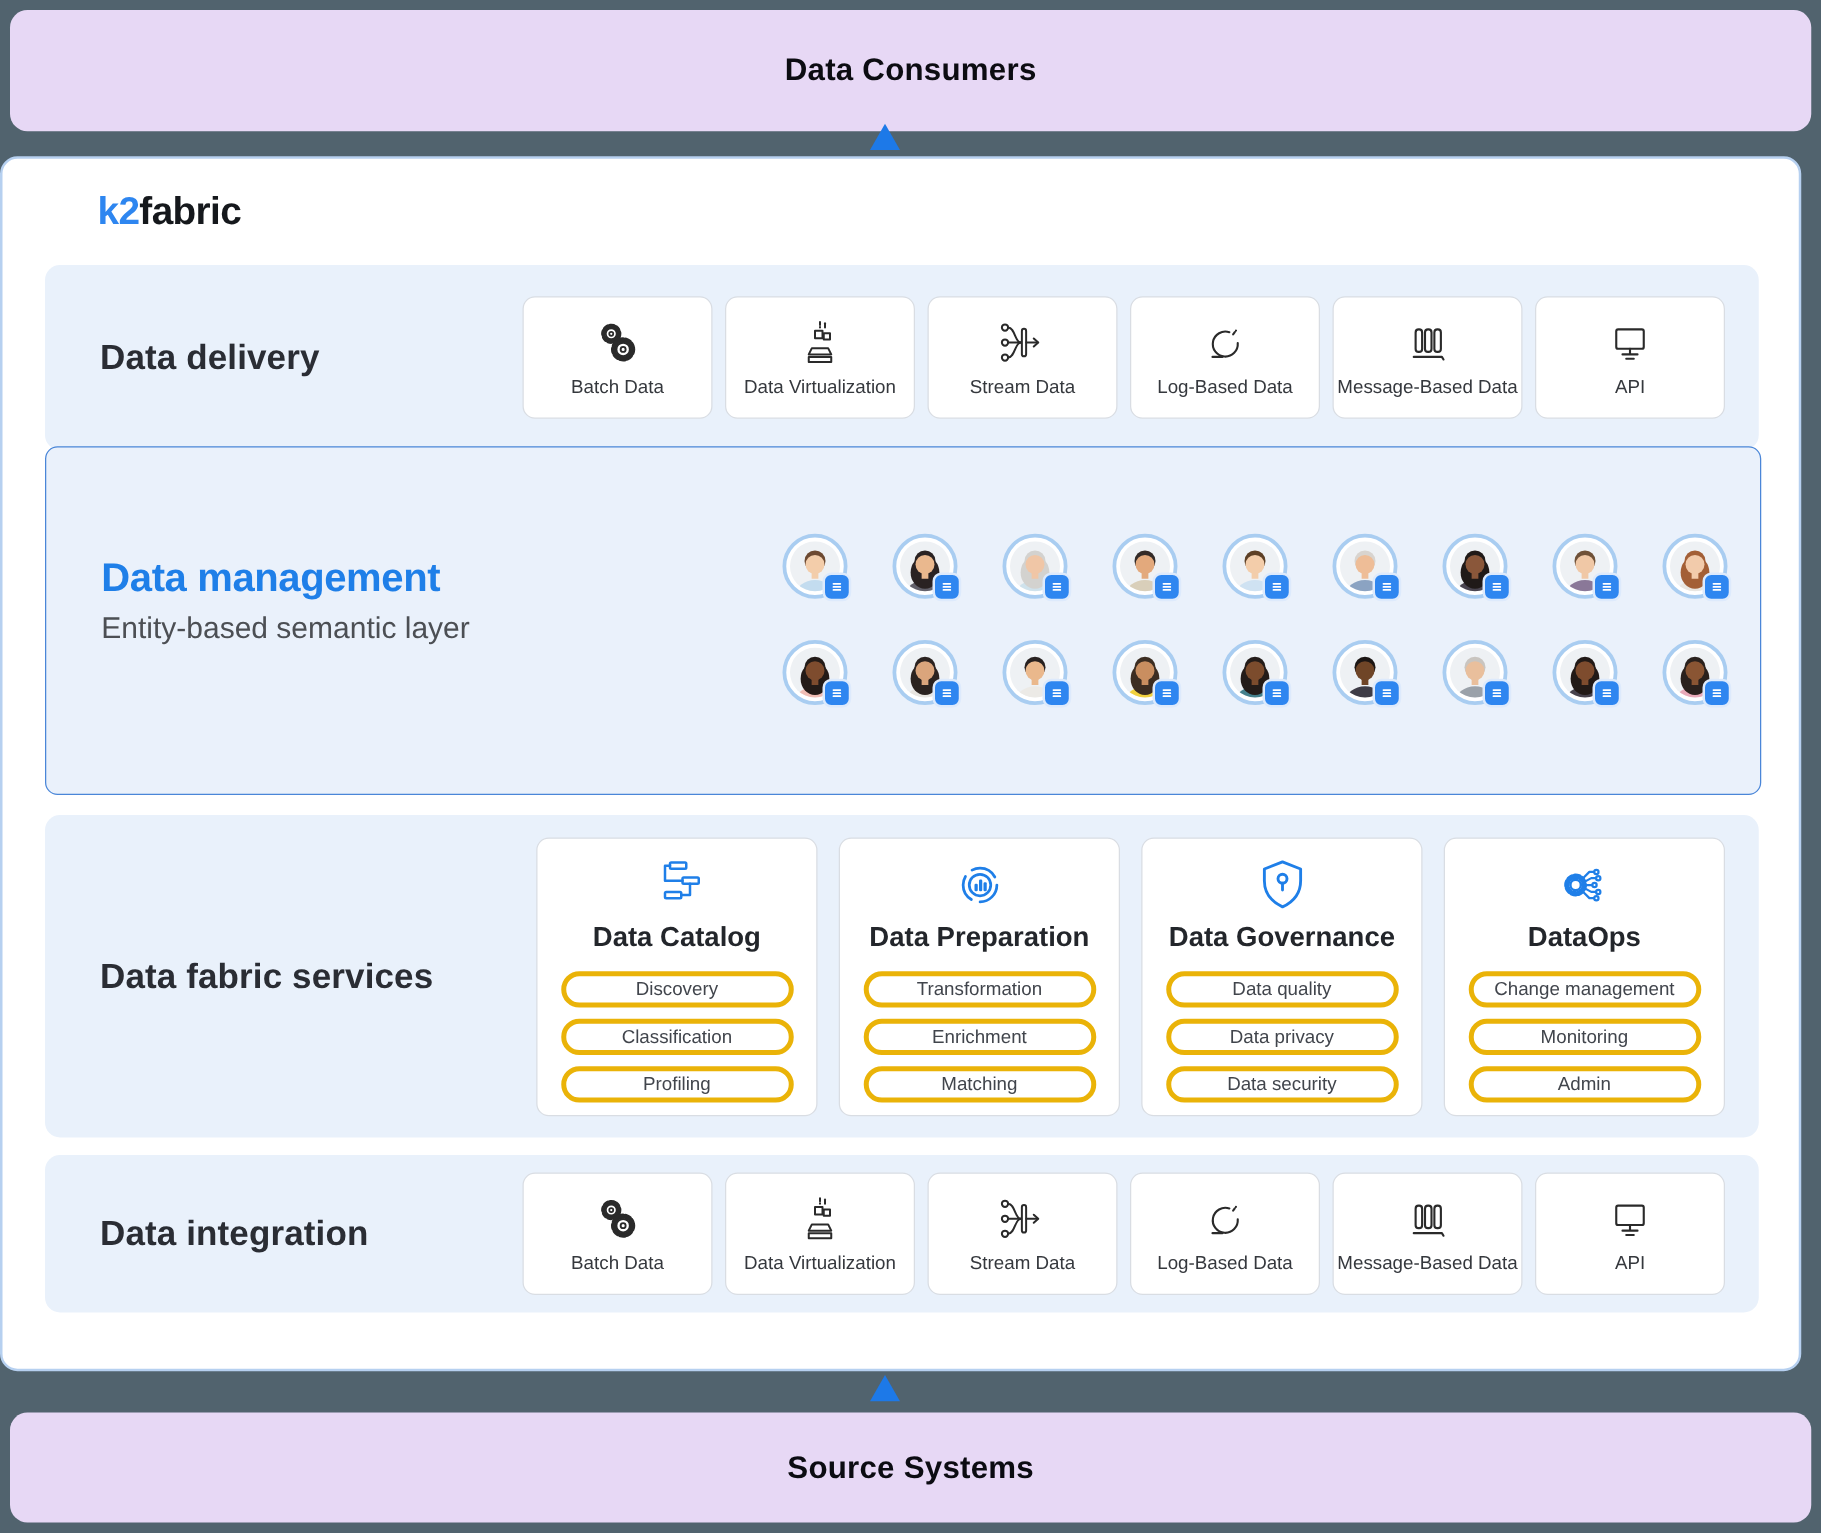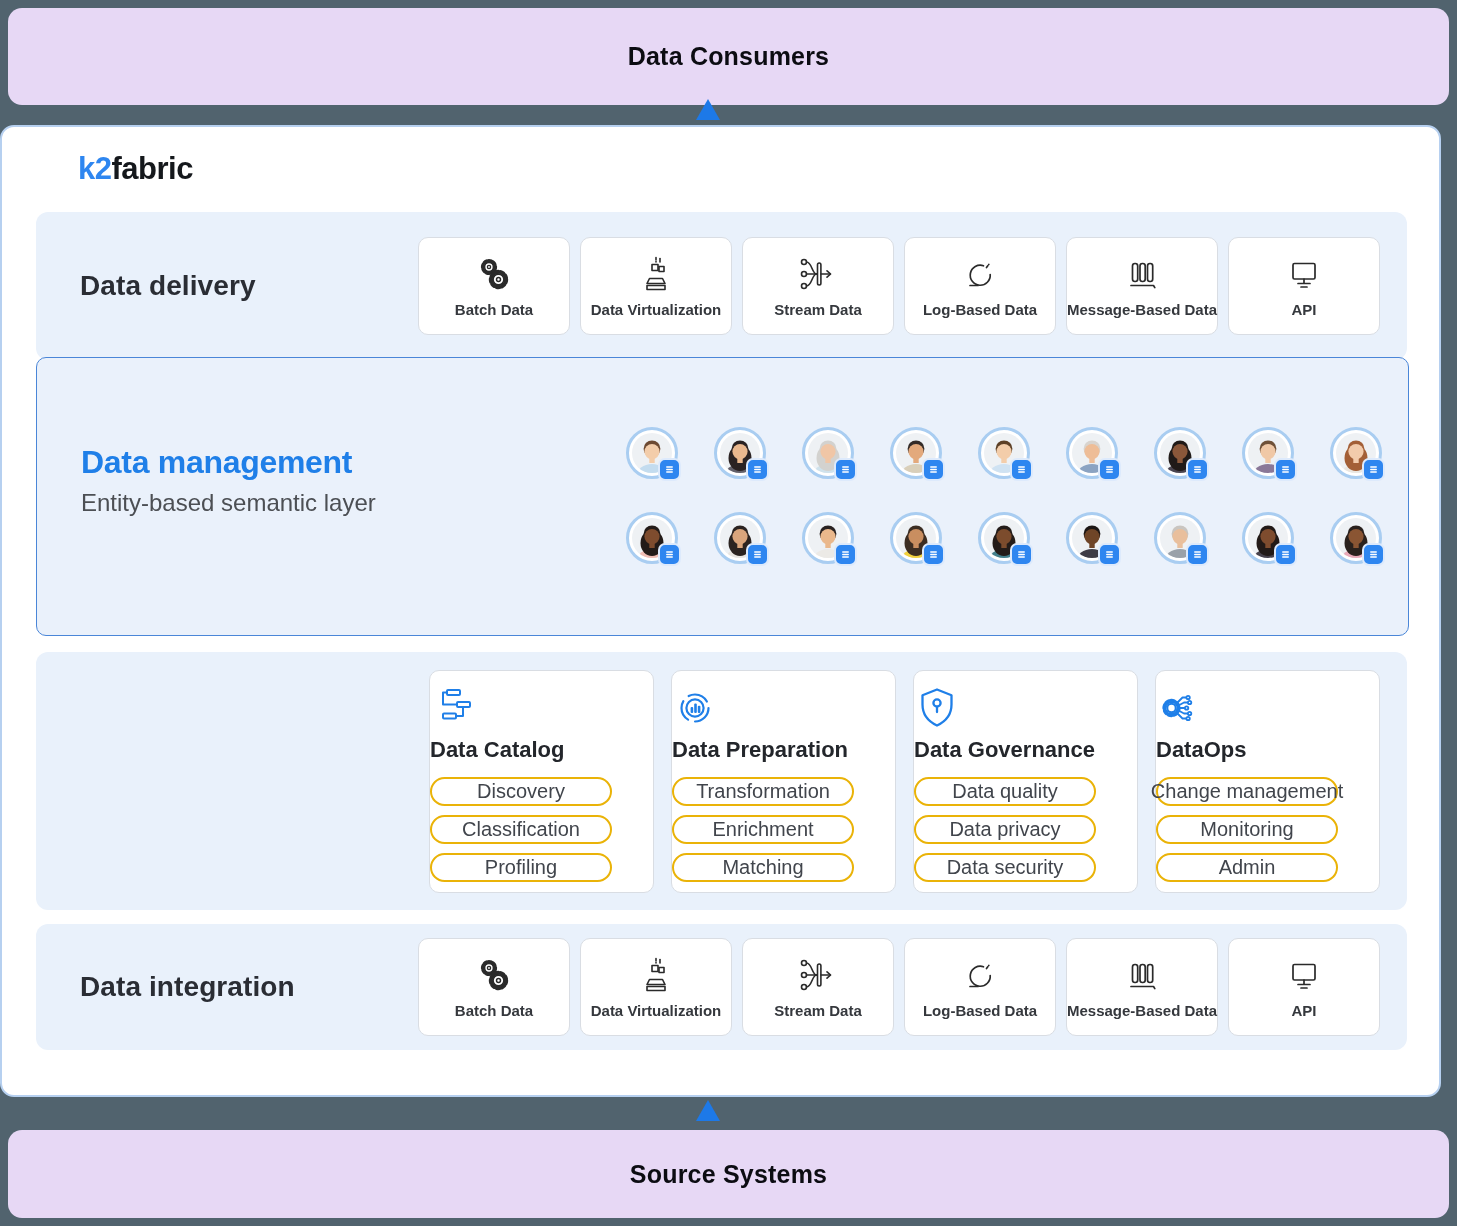--- a/index.html
+++ b/index.html
@@ -56,21 +56,21 @@
   .row-spacer{flex:1;}
 
   
   .mini-cards{display:flex;gap:10px;margin-right:27px;}
   .mini-card{
     width:150px;height:96px;background:#fff;border:1px solid #d9dde3;border-radius:10px;
     display:flex;flex-direction:column;align-items:center;justify-content:center;gap:7px;
   }
   .mini-icon{width:46px;height:40px;display:flex;align-items:center;justify-content:center;}
   .mini-icon svg{stroke:#2a2a2a;fill:none;stroke-linecap:round;stroke-linejoin:round;}
-  .mini-label{font-size:15px;color:#35383d;white-space:nowrap;font-weight:bold;}
+  .mini-label{font-size:15px;color:#35383d;white-space:nowrap;}
 
   
   .mgmt{
     position:absolute;left:34px;top:230px;width:1371px;height:277px;
     background:#eaf1fb;border:1.5px solid #4a86d8;border-radius:10px;
   }
   .mgmt-text{position:absolute;left:44px;top:86px;}
   .mgmt-title{font-size:32px;font-weight:800;color:#1f7fe8;letter-spacing:-0.3px;}
   .mgmt-subtitle{font-size:24px;color:#4c4f54;margin-top:8px;}
   .avatar-grid{position:absolute;right:26px;top:69px;display:flex;flex-direction:column;gap:33px;}
@@ -83,29 +83,29 @@
   .avatar .badge{
     position:absolute;right:-6px;bottom:-5px;width:19px;height:19px;border-radius:7px;
     background:#2e86f0;border:2px solid #ddeafc;
     display:flex;align-items:center;justify-content:center;
   }
 
   
   .svc-cards{display:flex;gap:17px;margin-right:27px;}
   .svc-card{
     width:225px;height:223px;background:#fff;border:1px solid #d9dde3;border-radius:10px;
-    display:flex;flex-direction:column;align-items:flex-start;padding-top:14px;box-sizing:border-box;
+    display:flex;flex-direction:column;align-items:center;padding-top:14px;box-sizing:border-box;
   }
   .svc-icon{width:46px;height:46px;display:flex;align-items:center;justify-content:center;}
   .svc-icon svg{stroke:#1f7fe8;fill:none;stroke-linecap:round;stroke-linejoin:round;}
   .svc-title{font-size:22px;font-weight:700;color:#23262b;margin:6px 0 14px 0;}
   .pill{
-    width:178px;height:31px;border:2px solid #eab308;border-radius:16px;background:#fff;
+    width:178px;height:31px;border:4px solid #eab308;border-radius:16px;background:#fff;
     display:flex;align-items:center;justify-content:center;
-    font-size:20px;color:#41454c;margin-bottom:9px;white-space:nowrap;
+    font-size:15px;color:#41454c;margin-bottom:9px;white-space:nowrap;
   }
 </style>
 </head>
 <body>
 
 <div class="stage">
 
   <div class="banner banner-top">
     <span class="banner-title">Data Consumers</span>
   </div>
@@ -475,20 +475,21 @@
                 <svg viewBox="0 0 12 12" width="11" height="11">
   <path d="M3,3.3 H9 M3,6 H9 M3,8.7 H9" stroke="#ffffff" stroke-width="1.5" stroke-linecap="round" fill="none"></path>
 </svg>
               </span>
             </div>
           </div>
       </div>
     </div>
 
     <div class="row row-services">
+      <span class="row-label">Data fabric services</span>
       <span class="row-spacer"></span>
       <div class="svc-cards">
 
         <div class="svc-card">
           <span class="svc-icon">
             <svg viewBox="0 0 46 46" width="46" height="46" stroke-width="2">
               <rect x="17" y="5" width="13" height="5" rx="1"></rect>
               <path d="M17,7.5 H13 V19.5 H27"></path>
               <rect x="27" y="17" width="13" height="5" rx="1"></rect>
               <path d="M33,22 V31 H26"></path>

